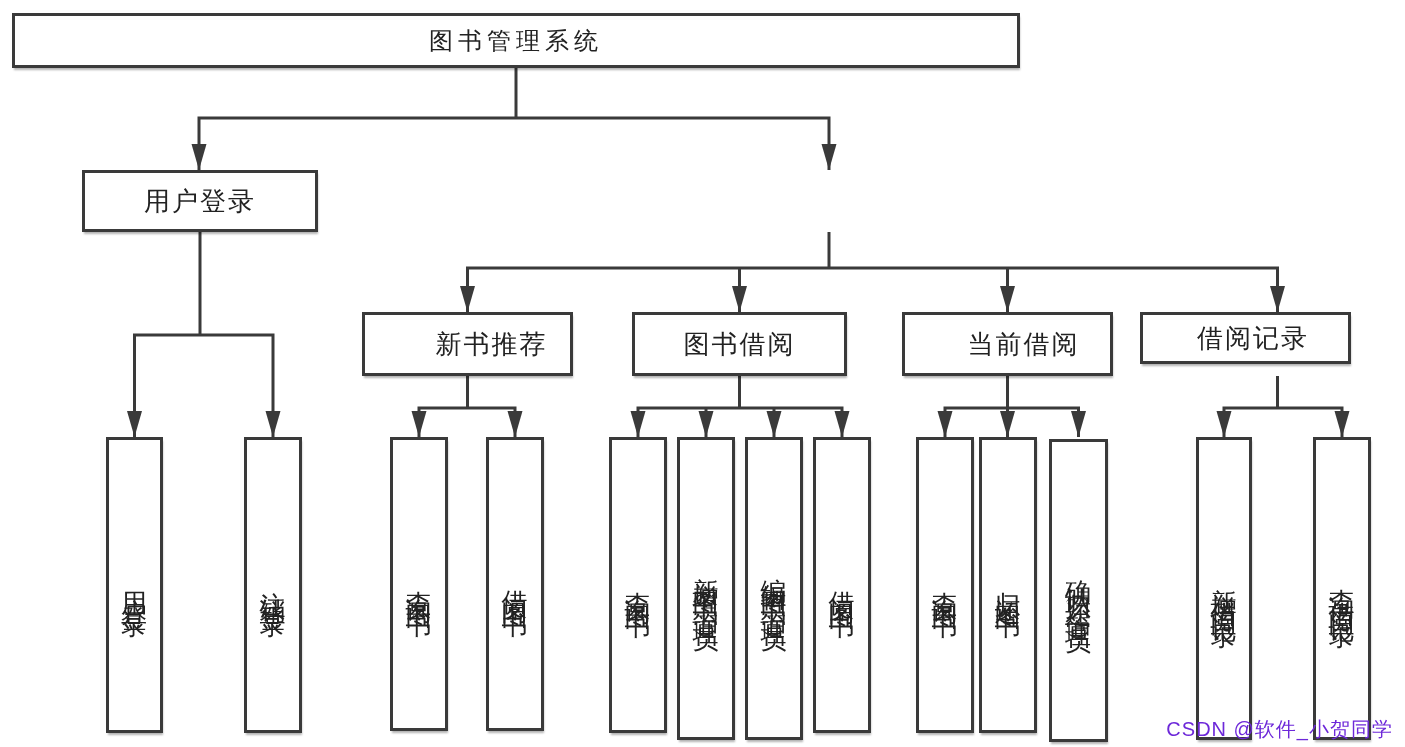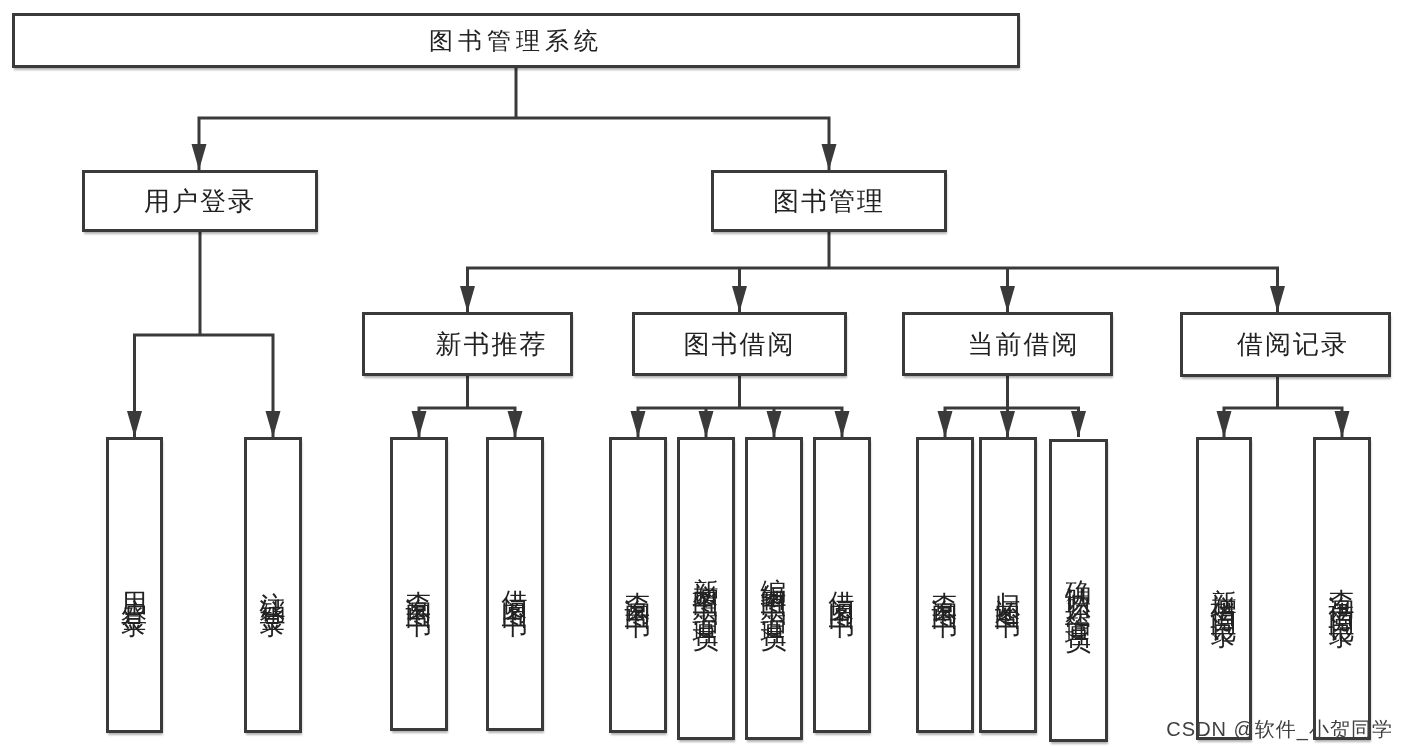--- a/index.html
+++ b/index.html
@@ -41,21 +41,21 @@
     font-size: 26px;
     letter-spacing: 7px;
     line-height: 1;
   }
   .watermark {
     position: absolute;
     right: 12px;
     bottom: 4px;
     z-index: 2;
     font-size: 20px;
-    color: #404040;
+    color: #6d28d9;
     letter-spacing: 1px;
     white-space: nowrap;
   }
 </style>
 </head>
 <body>
 
 <div class="stage">
 
   <svg class="wires" viewBox="0 0 1405 747" aria-hidden="true">
@@ -110,34 +110,31 @@
     </g>
   </svg>
 
   <div class="node hnode title" style="left:12px; top:13px; width:1008px; height:55px;text-align:center;">
     <span>图书管理系统</span>
   </div>
 
   <div class="node hnode" style="left:82px; top:170px; width:236px; height:62px;">
     <span>用户登录</span>
   </div>
-  <div class="node hnode" style="left:711px; top:170px; width:236px; height:62px;">
-    <span>图书管理</span>
-  </div>
 
   <div class="node hnode" style="left:362px; top:312px; width:211px; height:64px;padding-left:48px;">
     <span>新书推荐</span>
   </div>
   <div class="node hnode" style="left:632px; top:312px; width:215px; height:64px;">
     <span>图书借阅</span>
   </div>
   <div class="node hnode" style="left:902px; top:312px; width:211px; height:64px;padding-left:32px;">
     <span>当前借阅</span>
   </div>
-  <div class="node hnode" style="left:1180px; top:312px; width:211px; height:65px;padding-left:15px;">
+  <div class="node hnode" style="left:1140px; top:312px; width:211px; height:52px;padding-left:15px;">
     <span>借阅记录</span>
   </div>
 
   <div class="node vnode" style="left:106px; top:437px; width:57px; height:296px;">
     <span>用户登录</span>
   </div>
   <div class="node vnode" style="left:244px; top:437px; width:58px; height:296px;">
     <span>注销登录</span>
   </div>
 

